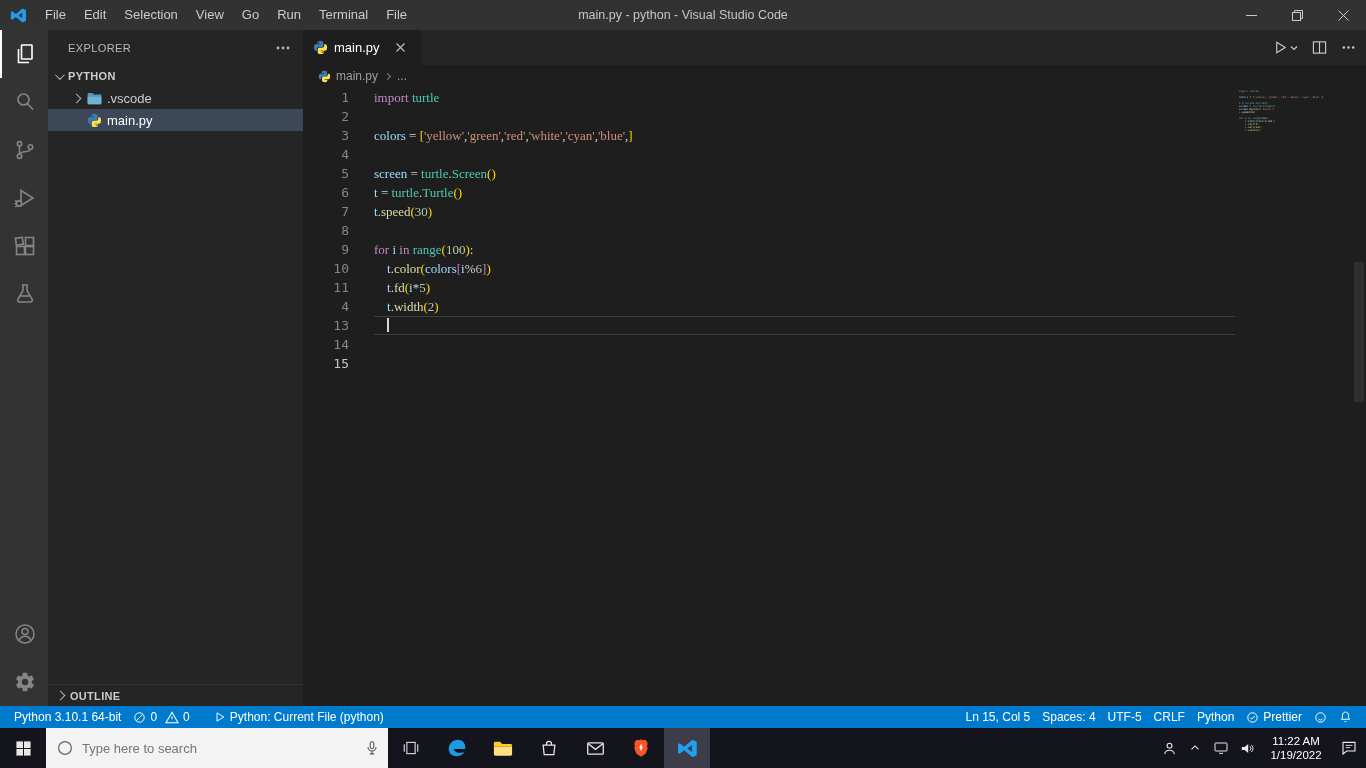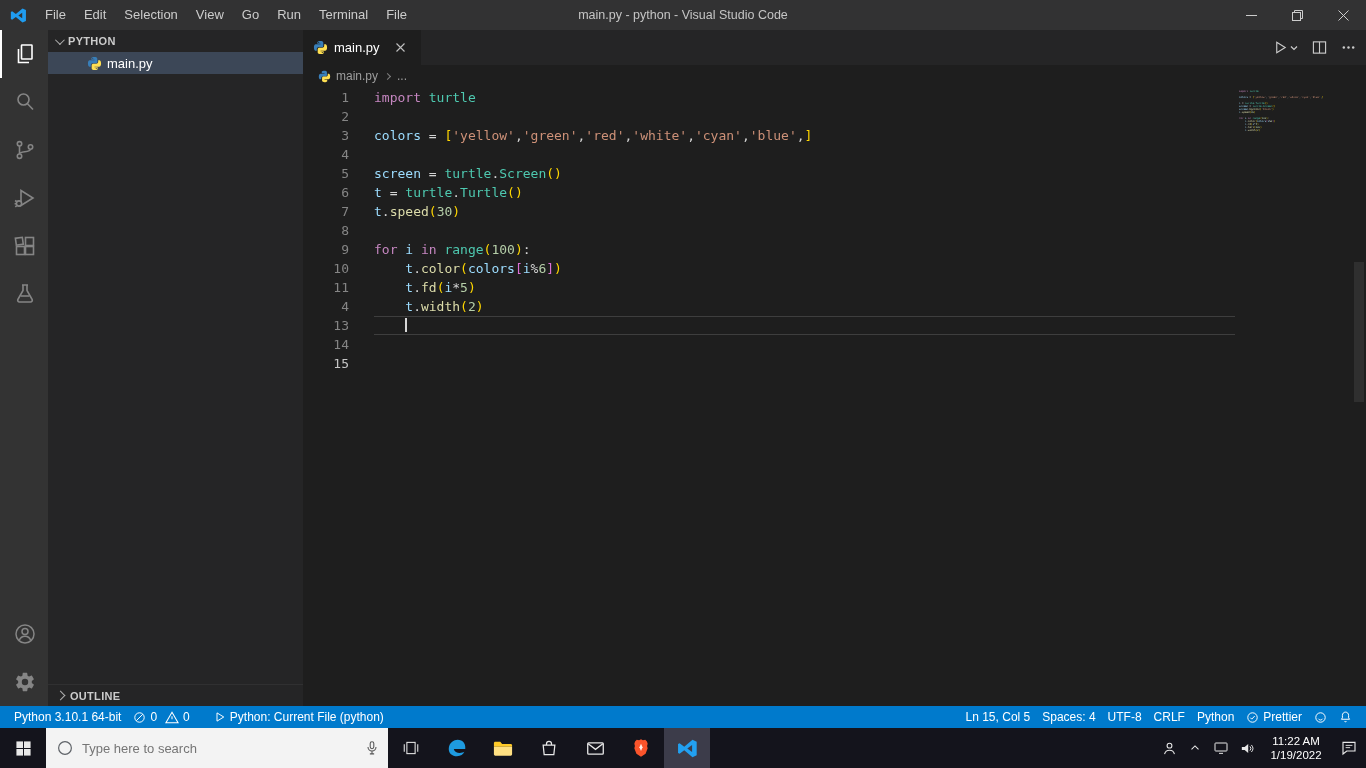--- a/index.html
+++ b/index.html
@@ -47,21 +47,21 @@
   .tab .tab-close { margin-left:10px; color:#c0c0c0; display:flex; align-items:center; }
   .editor-actions { position:absolute; right:10px; top:0; height:35px; display:flex; align-items:center; gap:14px; color:#c5c5c5; }
   .ea { display:flex; align-items:center; gap:2px; }
   .breadcrumbs { height:22px; display:flex; align-items:center; gap:5px; padding-left:15px; font-size:12px; color:#9d9d9d; flex:0 0 22px; }
   .bc-sep { width:5px; height:5px; border-right:1.2px solid #808080; border-bottom:1.2px solid #808080; transform:rotate(-45deg); margin:0 2px; }
 
   .code-region { flex:1 1 auto; display:flex; position:relative; overflow:hidden; font-family:"DejaVu Sans Mono", monospace; font-size:13px; padding-top:1px; }
   .gutter { width:46px; flex:0 0 46px; text-align:right; color:#858585; }
   .gutter .ln { height:19px; line-height:19px; }
   .gutter .ln.active { color:#c6c6c6; }
-  .code { flex:1; padding-left:25px; margin-right:131px; min-width:0; }
+  .code { flex:1; padding-left:25px; margin-right:131px; min-width:0;font-family:Liberation Serif, serif; }
   .code .code-line { height:19px; line-height:19px; white-space:pre; position:relative; }
   .code .code-line.current { border-top:1px solid #3e3e3e; border-bottom:1px solid #3e3e3e; line-height:17px; }
   .cursor { display:inline-block; width:1.5px; height:14px; background:#d7d7d7; vertical-align:-2px; }
 
   .minimap { position:absolute; right:14px; top:0; bottom:0; width:117px; background:#1e1e1e; padding:3px 0 0 4px; }
   .minimap .code-line { height:3px; line-height:3px; font-size:2.5px; white-space:pre; }
   .scrollbar-gap { position:absolute; right:0; top:0; bottom:0; width:14px; background:#1e1e1e; }
   .scroll-thumb { position:absolute; right:2px; top:175px; width:10px; height:140px; background:#2f2f2f; }
 
   
@@ -194,23 +194,44 @@
           <span>
               <svg width="22" height="22" viewBox="0 0 24 24" fill="currentColor">
                 <path d="M19.4 13c.04-.32.06-.66.06-1s-.02-.68-.06-1l2.1-1.65c.2-.15.25-.42.12-.64l-2-3.46c-.12-.22-.39-.3-.61-.22l-2.49 1c-.52-.4-1.08-.73-1.69-.98l-.38-2.65A.49.49 0 0 0 14 2h-4c-.25 0-.46.18-.49.42l-.38 2.65c-.61.25-1.17.59-1.69.98l-2.49-1c-.23-.09-.49 0-.61.22l-2 3.46c-.13.22-.07.49.12.64L4.56 11c-.04.32-.06.66-.06 1s.02.68.06 1l-2.1 1.65c-.2.15-.25.42-.12.64l2 3.46c.12.22.39.3.61.22l2.49-1c.52.4 1.08.73 1.69.98l.38 2.65c.03.24.24.42.49.42h4c.25 0 .46-.18.49-.42l.38-2.65c.61-.25 1.17-.59 1.69-.98l2.49 1c.23.09.49 0 .61-.22l2-3.46c.13-.22.07-.49-.12-.64L19.4 13zM12 15.5a3.5 3.5 0 1 1 0-7 3.5 3.5 0 0 1 0 7z"></path>
               </svg>
             </span>
         </div>
       </div>
     </div>
 
     <div class="sidebar">
+      <div class="sb-header">
+        <span>EXPLORER</span>
+        <span class="spacer"></span>
+        <span>
+          <svg width="16" height="16" viewBox="0 0 16 16" fill="#bbbbbb">
+              <circle cx="3" cy="8" r="1.4"></circle>
+              <circle cx="8" cy="8" r="1.4"></circle>
+              <circle cx="13" cy="8" r="1.4"></circle>
+            </svg>
+        </span>
+      </div>
       <div class="section-row">
         <span class="chev down"></span>
         <span>PYTHON</span>
+      </div>
+      <div class="tree-item">
+        <span class="chev right"></span>
+        <span class="icon">
+          <svg width="15" height="13" viewBox="0 0 24 20">
+              <path fill="#519aba" d="M1 3c0-1 .8-2 2-2h6l2 2.5h10c1.2 0 2 .9 2 2V17c0 1.1-.8 2-2 2H3c-1.2 0-2-.9-2-2V3z"></path>
+              <path fill="#6fb3d4" d="M1 7h22v10c0 1.1-.8 2-2 2H3c-1.2 0-2-.9-2-2V7z"></path>
+            </svg>
+        </span>
+        <span>.vscode</span>
       </div>
       <div class="tree-item selected">
         <span class="spacer16"></span>
         <span class="icon">
           <svg width="15" height="15" viewBox="0 0 32 32">
               <path fill="#387eb8" d="M15.9 2c-7 0-6.6 3-6.6 3v3.2h6.7v1H6.3S2 8.7 2 15.9c0 7.2 3.8 6.9 3.8 6.9h2.3v-3.3s-.1-3.8 3.7-3.8h6.6s3.6.1 3.6-3.5V6s.5-4-6.1-4zm-3.7 2.1a1.2 1.2 0 1 1 0 2.4 1.2 1.2 0 0 1 0-2.4z"></path>
               <path fill="#ffe052" d="M16.1 30c7 0 6.6-3 6.6-3v-3.2H16v-1h9.7s4.3.5 4.3-6.7c0-7.2-3.8-6.9-3.8-6.9h-2.3v3.3s.1 3.8-3.7 3.8h-6.6s-3.6-.1-3.6 3.5V26s-.5 4 6.1 4zm3.7-2.1a1.2 1.2 0 1 1 0-2.4 1.2 1.2 0 0 1 0 2.4z"></path>
             </svg>
         </span>
         <span>main.py</span>
@@ -363,21 +384,21 @@
     </div>
 
     <div class="sb-right">
       <div class="sb-item">
           <span>Ln 15, Col 5</span>
         </div>
       <div class="sb-item">
           <span>Spaces: 4</span>
         </div>
       <div class="sb-item">
-          <span>UTF-8</span>
+          <span>UTF-5</span>
         </div>
       <div class="sb-item">
           <span>CRLF</span>
         </div>
       <div class="sb-item">
           <span>Python</span>
         </div>
       <div class="sb-item">
         <span class="s-ico">
           <svg width="13" height="13" viewBox="0 0 16 16" fill="none" stroke="#ffffff" stroke-width="1.2">

